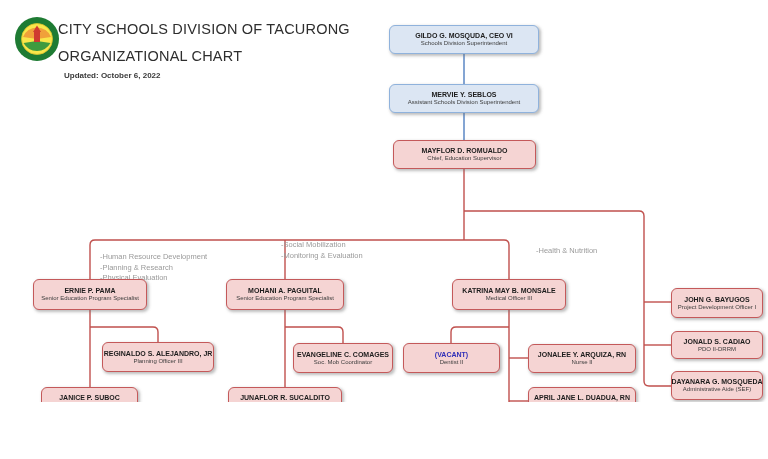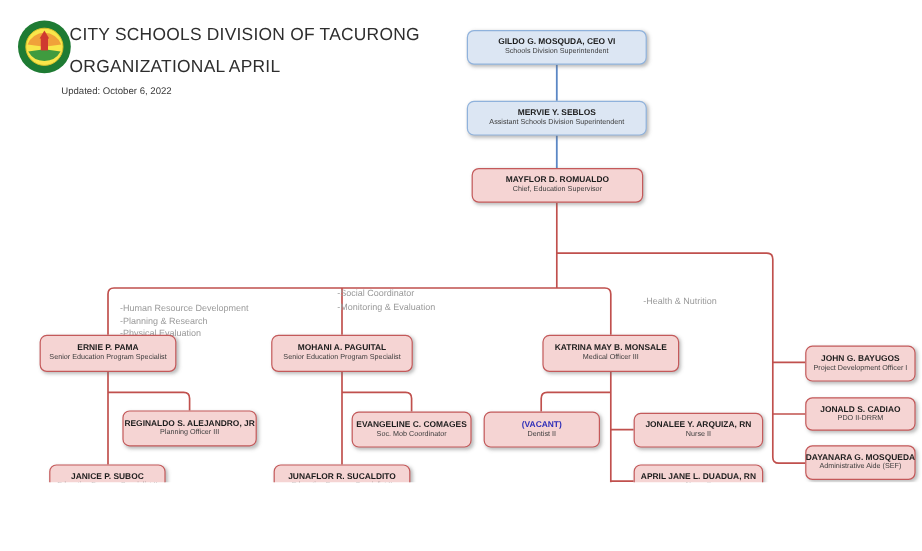--- a/index.html
+++ b/index.html
@@ -1,21 +1,21 @@
 <!DOCTYPE html>
 <html><head>
 <meta charset="utf-8">
 <style>
   html,body{margin:0;padding:0;background:#ffffff;}
   #stage{
     position:relative;width:768px;height:402px;background:#ffffff;overflow:hidden;
     font-family:"Liberation Sans", sans-serif;
   }
   .hdr-title{position:absolute;left:58px;color:#2e2e2e;font-size:14.5px;letter-spacing:.2px;white-space:nowrap;}
-  .hdr-updated{position:absolute;left:51px;top:71px;color:#3a3a3a;font-size:8px;font-weight:normal;white-space:nowrap;}
+  .hdr-updated{position:absolute;left:64px;top:71px;color:#3a3a3a;font-size:8px;font-weight:bold;white-space:nowrap;}
   .hdr-division{position:absolute;left:8px;top:90px;color:#8f8f8f;font-size:15px;white-space:nowrap;}
   .logo{position:absolute;left:14px;top:16px;width:46px;height:46px;}
   svg.lines{position:absolute;left:0;top:0;width:768px;height:459px;}
   .node{
     position:absolute;box-sizing:border-box;border-radius:6px;
     display:flex;flex-direction:column;align-items:center;justify-content:center;
     text-align:center;padding:2px 2px;
     box-shadow:1.5px 1.5px 3px rgba(110,110,110,.45);
   }
   .node.blue{background:#dce6f3;border:1px solid #8fb2dc;}
@@ -33,21 +33,21 @@
   <svg class="logo" viewBox="0 0 46 46" aria-hidden="true">
     <circle cx="23" cy="23" r="22" fill="#1e7b33"></circle>
     <circle cx="23" cy="23" r="15.5" fill="#f9e64a"></circle>
     <path d="M9 21 A15 15 0 0 1 37 21 L23 23 Z" fill="#f0a13a"></path>
     <path d="M9.5 27 A15.5 15.5 0 0 0 36.5 27 L23 25 Z" fill="#3f9b3f"></path>
     <path d="M23 9.5 L27 16 H19 Z" fill="#cf3a30"></path>
     <rect x="20" y="15" width="6" height="11" fill="#cf3a30"></rect>
     <circle cx="23" cy="23" r="15.5" fill="none" stroke="#d9c02a" stroke-width="0.8"></circle>
   </svg>
   <div class="hdr-title" style="top:21px;">CITY SCHOOLS DIVISION OF TACURONG</div>
-  <div class="hdr-title" style="top:48px;">ORGANIZATIONAL APRIL</div>
+  <div class="hdr-title" style="top:48px;">ORGANIZATIONAL CHART</div>
   <div class="hdr-updated">Updated: October 6, 2022</div>
 
   <svg class="lines" aria-hidden="true">
     <g stroke="#5b87c5" stroke-width="1.5" fill="none">
       <path d="M464 54 V84"></path>
       <path d="M464 113 V140"></path>
     </g>
     <g stroke="#c0504d" stroke-width="1.4" fill="none">
       <path d="M464 169 V240"></path>
       <path d="M464 211 H639 Q644 211 644 216 V381 Q644 386 649 386 H671"></path>
@@ -65,21 +65,21 @@
       <path d="M509 401 H528"></path>
     </g>
   </svg>
 
   <div class="glabel" style="left:100px;top:252px;">
     <div>-Human Resource Development</div>
     <div>-Planning &amp; Research</div>
     <div>-Physical Evaluation</div>
   </div>
   <div class="glabel" style="left:281px;top:240px;">
-    <div>-Social Coordinator</div>
+    <div>-Social Mobilization</div>
     <div>-Monitoring &amp; Evaluation</div>
   </div>
   <div class="glabel" style="left:536px;top:246px;">
     <div>-Health &amp; Nutrition</div>
   </div>
 
   <div class="node blue" style="left:389px;top:25px;width:150px;height:29px;">
     <div class="nm">GILDO G. MOSQUDA, CEO VI</div>
     <div class="tt">Schools Division Superintendent</div>
   </div>

